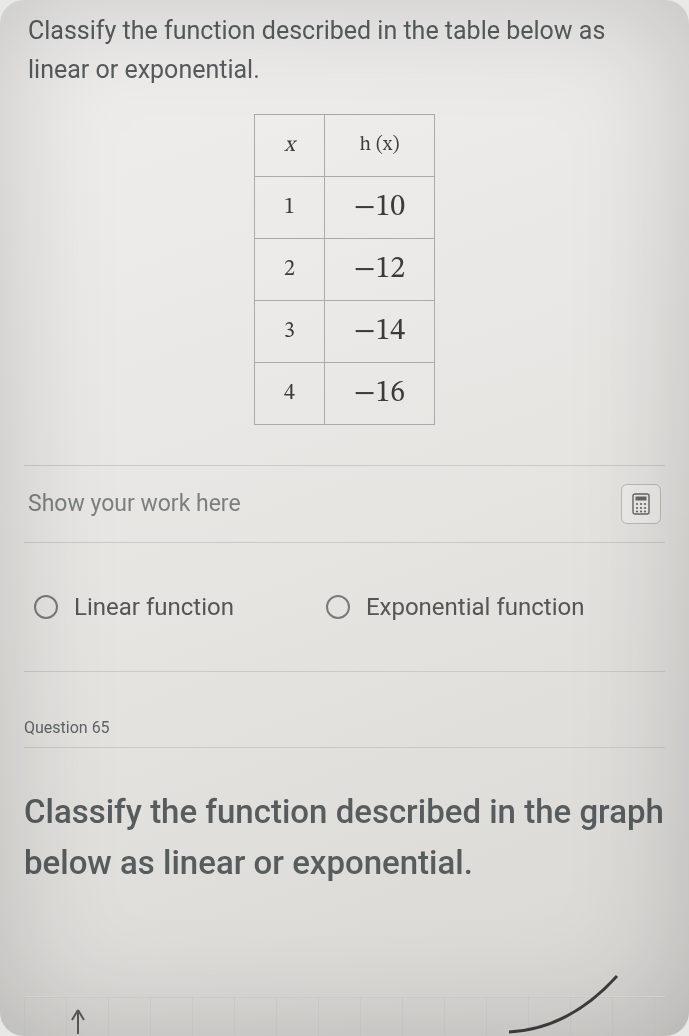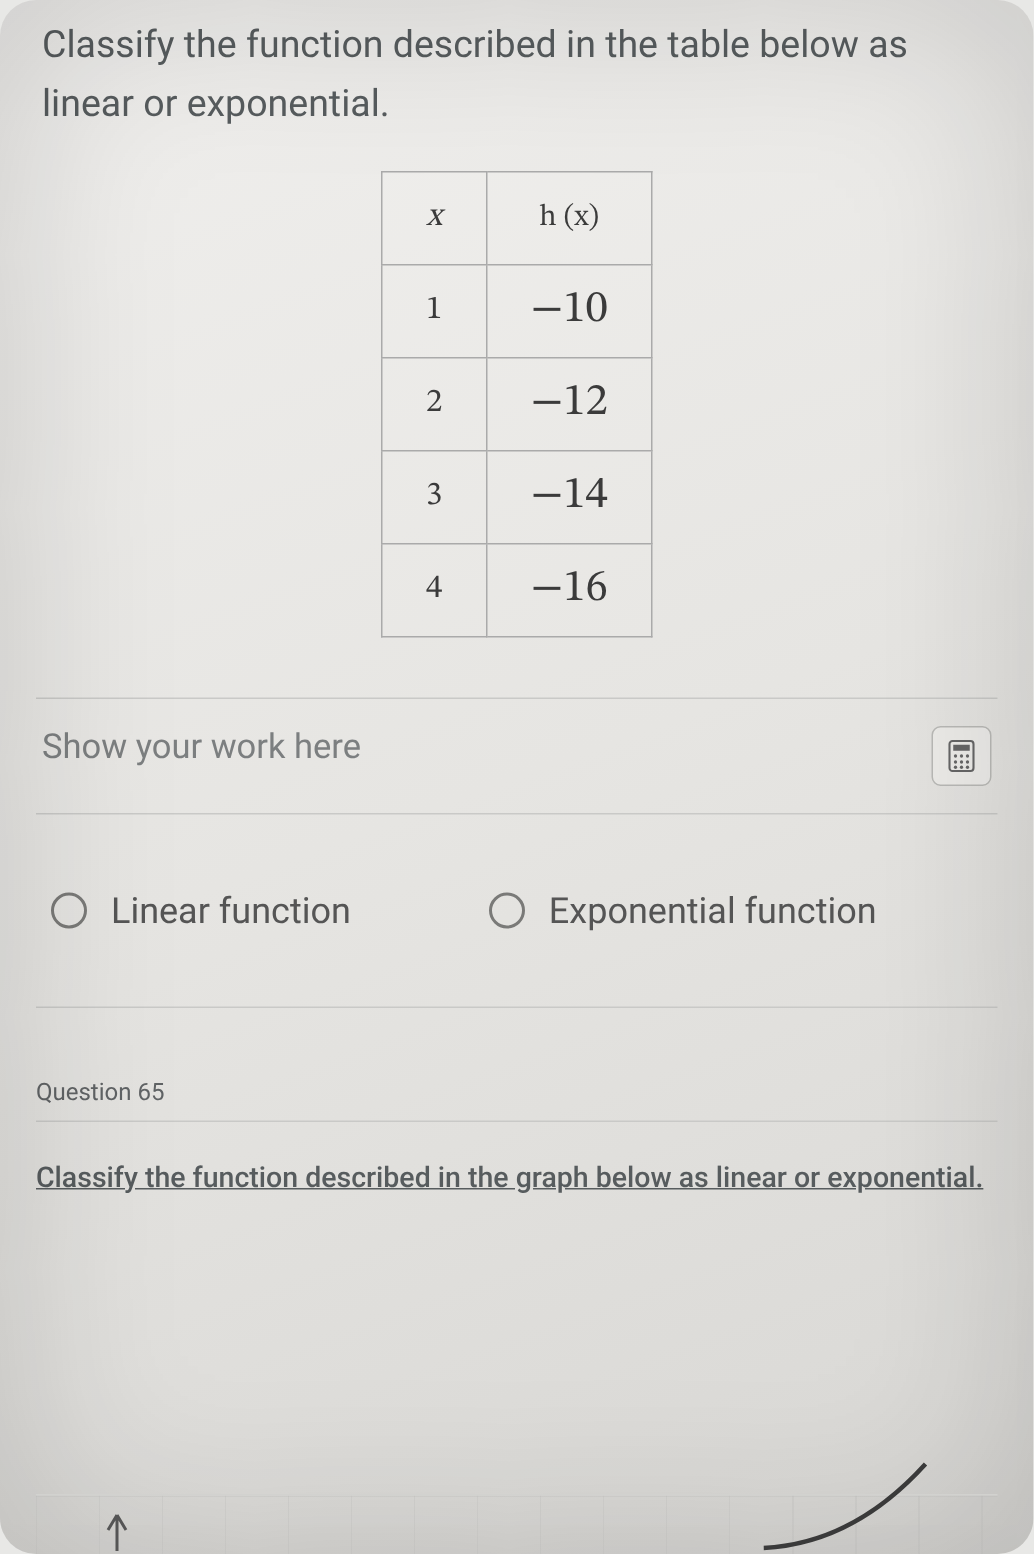--- a/index.html
+++ b/index.html
@@ -50,21 +50,21 @@
 .tbl th { font-weight: 400; }
 .tbl .colx { width: 70px; font-size: 22px; font-style: italic; }
 .tbl .colh { width: 110px; font-size: 20px; }
 .tbl td.colx { font-style: normal; font-size: 22px; }
 .tbl td.colh { font-size: 30px; }
 .work-row {
   border-top: 1px solid #c9c9c7;
   border-bottom: 1px solid #c9c9c7;
   padding: 18px 4px;
   display: flex;
-  align-items: flex-start;
+  align-items: center;
   justify-content: space-between;
   margin-top: 28px;
 }
 .work-row .hint {
   font-size: 23px;
   color: #7c7f80;
 }
 .calc-btn {
   width: 40px;
   height: 40px;
@@ -98,26 +98,25 @@
   background: transparent;
 }
 .qnum {
   margin-top: 46px;
   font-size: 16px;
   color: #606365;
   padding-bottom: 10px;
   border-bottom: 1px solid #c9c9c7;
 }
 .next-prompt {
-  margin-top: 22px;
-  font-size: 19px;
+  margin-top: 38px;
+  font-size: 33px;
   line-height: 1.55;
   color: #575c5e;
   font-weight: 500;
-  text-decoration: underline;
 }
 .graph-hint {
   position: absolute;
   bottom: 0;
   left: 24px;
   right: 24px;
   height: 40px;
   border-top: 1px solid #d2d2cf;
   background: repeating-linear-gradient(to right, rgba(180,180,178,0.25) 0 1px, transparent 1px 42px),
               repeating-linear-gradient(to bottom, rgba(180,180,178,0.25) 0 1px, transparent 1px 42px);

